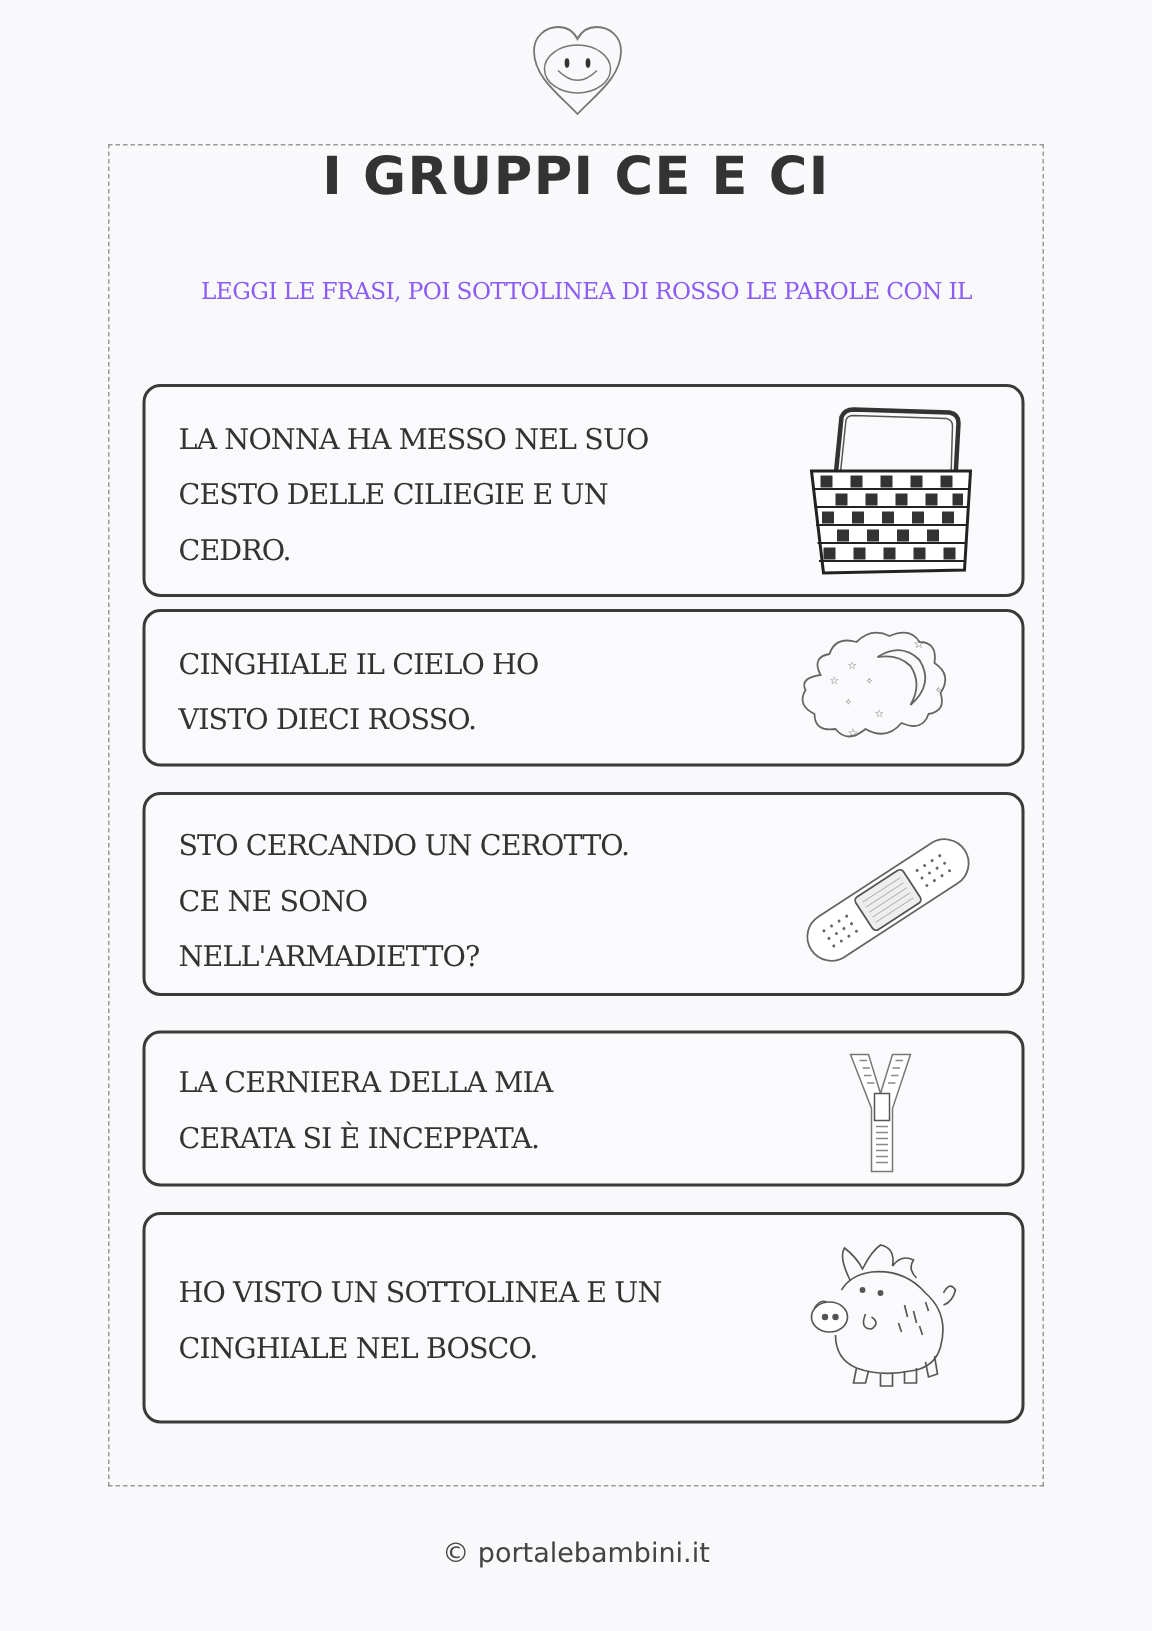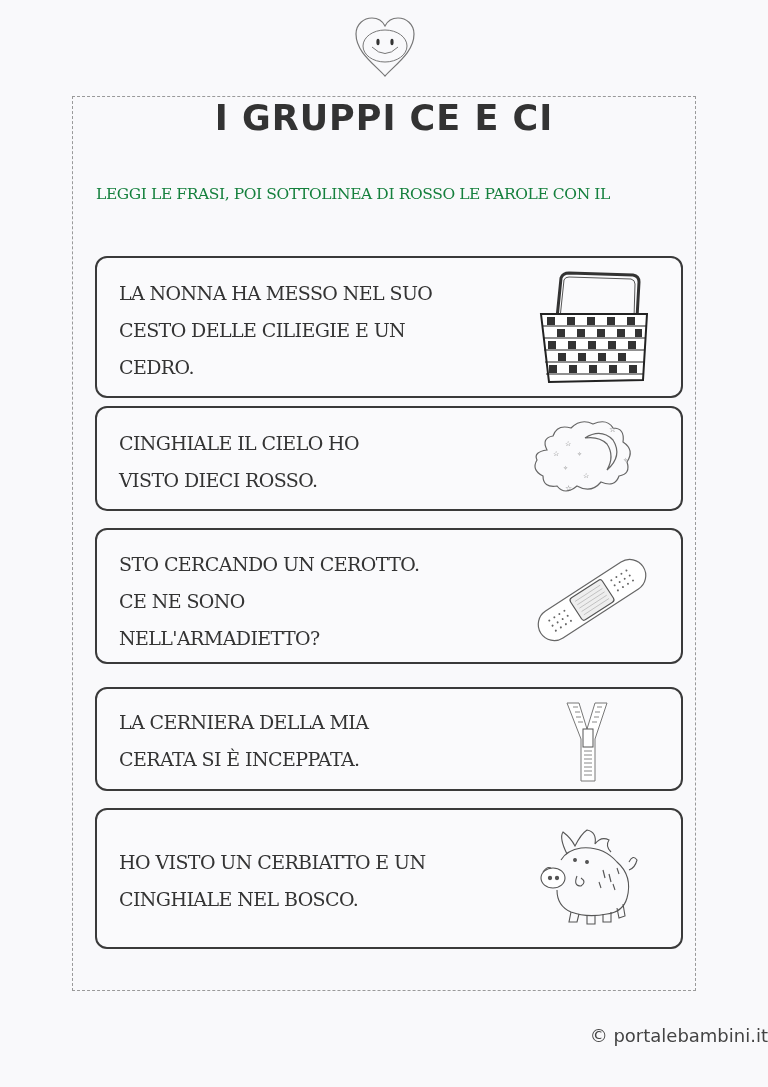--- a/index.html
+++ b/index.html
@@ -25,22 +25,23 @@
       font-weight: bold;
       font-size: 35px;
       letter-spacing: 1px;
       color: #333;
     }
     .instructions {
       position: absolute; left: 96px; top: 182px; width: 590px;
       font-family: "DejaVu Serif", serif;
       font-size: 15.5px;
       line-height: 24px;
-      color: #15803d;
+      color: #8b5cf6;
       letter-spacing: -0.4px;
+      text-align: center;
     }
     .card {
       position: absolute;
       left: 95px; width: 588px;
       border: 2.5px solid #3a3a3a;
       border-radius: 12px;
       box-sizing: border-box;
       background: #fafafc;
     }
     .card-text {
@@ -49,21 +50,21 @@
       font-family: "DejaVu Serif", serif;
       font-size: 19px;
       line-height: 37px;
       color: #333;
       letter-spacing: -0.6px;
       white-space: nowrap;
     }
     .card-img { position: absolute; }
     .footer {
       position: absolute; left: 0; right: 0; top: 1025px;
-      text-align: right;
+      text-align: center;
       font-family: "DejaVu Sans", sans-serif;
       font-size: 18px;
       color: #444;
     }
   </style>
 </head>
 <body>
 
 <div class="heart-logo">
   <svg width="66" height="66" viewBox="0 0 66 66">
@@ -230,21 +231,21 @@
           <path d="M21 68 L29 68"></path>
           <path d="M21 72 L29 72"></path>
           <path d="M21 76 L29 76"></path>
         </g>
     </svg>
   </div>
 </div>
 
 <div class="card" style="top:808px;height:141px">
   <div class="card-text" style="top:34px">
-    <div>HO VISTO UN CERBIATTO E UN</div>
+    <div>HO VISTO UN SOTTOLINEA E UN</div>
     <div>CINGHIALE NEL BOSCO.</div>
   </div>
   <div class="card-img" style="left:440px;top:14px">
     <svg width="104" height="102" viewBox="0 0 104 102">
       <g fill="none" stroke="#555" stroke-width="1.1">
         <path d="M30 30 Q22 14 26 8 Q34 14 38 22 Q44 10 50 6 Q60 8 58 20 Q64 12 72 16 Q68 22 74 28"></path>
         <path d="M24 36 Q30 26 44 24 Q66 22 80 38 Q96 52 90 74 Q86 88 70 90 Q50 94 34 88 Q20 82 20 66"></path>
         <ellipse cx="16" cy="54" rx="12" ry="10" fill="#fff"></ellipse>
         <circle cx="13" cy="54" r="1.6" fill="#555"></circle>
           <circle cx="20" cy="54" r="1.6" fill="#555"></circle>

